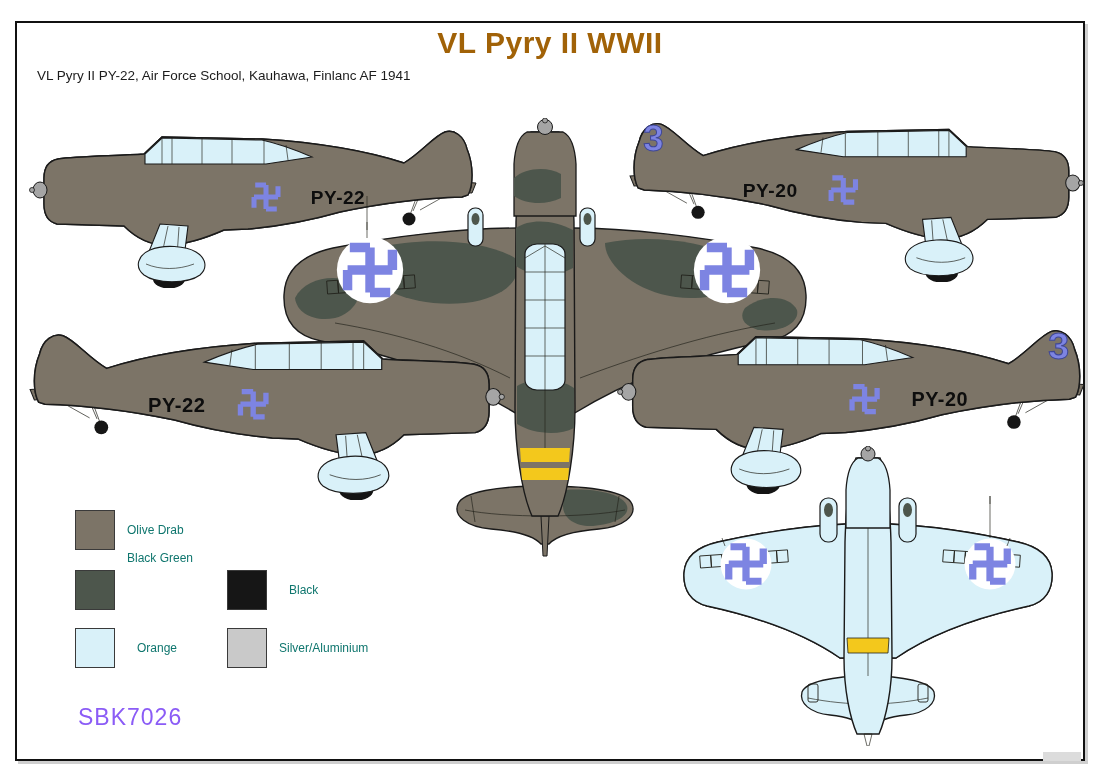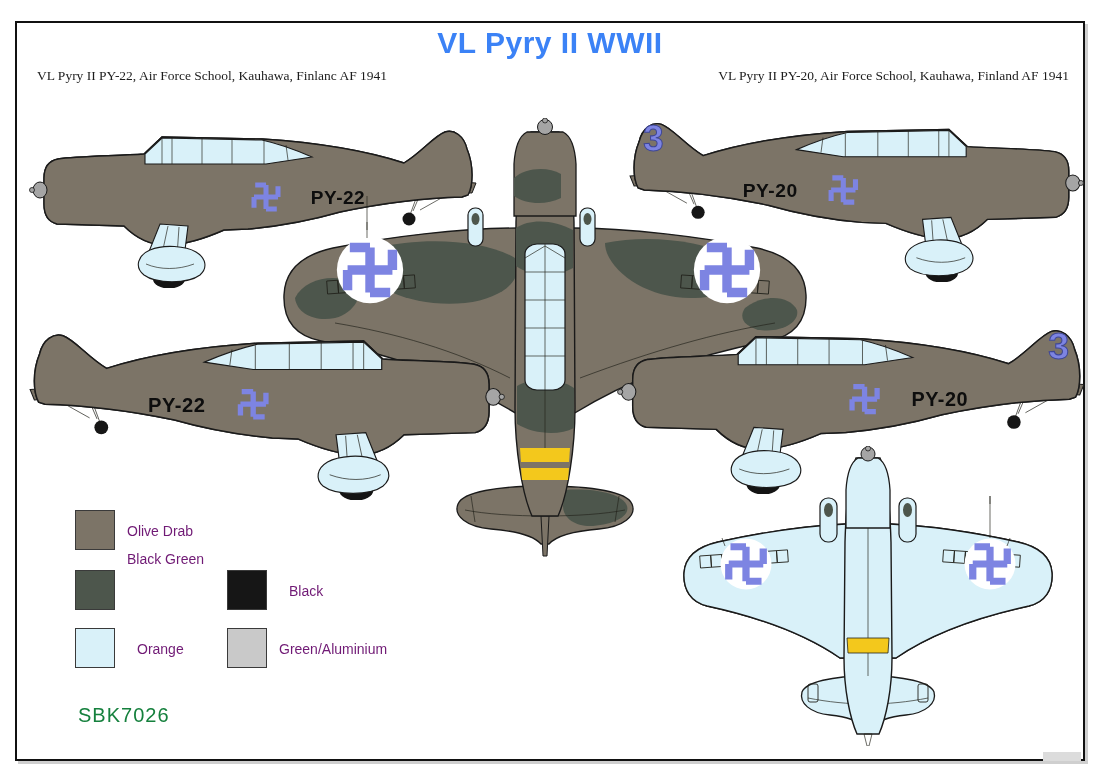--- a/index.html
+++ b/index.html
@@ -1,28 +1,28 @@
 <!DOCTYPE html>
 <html><head>
 <meta charset="utf-8">
 <style>
   html,body{margin:0;padding:0;background:#ffffff;}
   .canvas{position:relative;width:1100px;height:782px;background:#ffffff;overflow:hidden;
           font-family:"Liberation Sans", sans-serif;}
   .sheet{position:absolute;left:15px;top:21px;width:1066px;height:736px;
          border:2px solid #111;background:#fff;box-shadow:3px 3px 0 #cfcfcf;}
   .title{position:absolute;left:0;right:0;top:3px;text-align:center;
-         font-size:30px;font-weight:bold;color:#3b82f6;letter-spacing:.5px;}
-  .caption{position:absolute;font-size:13.5px;color:#1c1c1c;white-space:nowrap;font-family:Liberation Serif, serif;}
+         font-size:30px;font-weight:bold;color:#a16207;letter-spacing:.5px;}
+  .caption{position:absolute;font-size:13.5px;color:#1c1c1c;white-space:nowrap;}
   .cap-left{left:20px;top:45px;}
   .cap-right{right:14px;top:45px;}
   .plane{position:absolute;}
   .sw{position:absolute;width:40px;height:40px;border:1px solid #3a3a3a;box-sizing:border-box;}
-  .swlabel{position:absolute;font-size:14px;color:#701a75;white-space:nowrap;}
-  .code{position:absolute;left:61px;top:681px;font-size:20px;color:#15803d;letter-spacing:1px;}
+  .swlabel{position:absolute;font-size:12px;color:#0f766e;white-space:nowrap;}
+  .code{position:absolute;left:61px;top:681px;font-size:23px;color:#8b5cf6;letter-spacing:1px;}
   .watermark{position:absolute;left:1026px;top:729px;width:38px;height:9px;background:#dcdcdc;}
   svg text.reg{font-family:"Liberation Sans",sans-serif;font-weight:bold;font-size:19px;fill:#0d0d0d;letter-spacing:.5px;}
   svg text.tailnum{font-family:"Liberation Sans",sans-serif;font-weight:bold;font-size:36px;
        fill:#7d84e2;stroke:#3f4796;stroke-width:1px;}
   .ol{fill:#7c7467;} .bg{fill:#4d564c;} .lb{fill:#d9f1f9;} .yl{fill:#f3c81c;}
   .ln{stroke:#23231c;stroke-width:.8;fill:none;opacity:.85;}
 </style>
 </head>
 <body>
 
@@ -73,21 +73,20 @@
           <path d="M299,129 L301,158 M310,128 L316,156" class="ln"></path>
           <ellipse cx="309" cy="181" rx="16" ry="9.5" fill="#141414"></ellipse>
           <path d="M282,154 C272,160 270,170 278,177 C290,186 322,186 334,177 C344,169 340,157 328,152 C314,146 292,148 282,154 Z" class="lb" stroke="#1a1a1a" stroke-width="1.1"></path>
           <path d="M284,166 C300,172 318,172 332,166" class="ln"></path>
         </g>
       </defs>
     </svg>
 
     <div class="title">VL Pyry II WWII</div>
     <div class="caption cap-left">VL Pyry II PY-22, Air Force School, Kauhawa, Finlanc AF 1941</div>
-    <div class="caption cap-right">VL Pyry II PY-20, Air Force School, Kauhawa, Finland AF 1941</div>
 
     <svg class="plane" style="left:11px;top:75px" width="450" height="190" viewBox="0 0 450 190">
       <g transform="matrix(-1,0,0,1,450,0)">
           <use href="#af"></use>
         </g>
       <use href="#hak" transform="translate(238,99) scale(1.2)" stroke="#7d84e2" stroke-width="4.2" fill="none"></use>
       <text class="reg" x="310" y="106" text-anchor="middle">PY-22</text>
     </svg>
 
     <svg class="plane" style="left:611px;top:67px" width="457" height="192" viewBox="0 0 450 190" preserveAspectRatio="none">
@@ -240,19 +239,19 @@
     <div>
       <div class="sw" style="left: 58px; top: 487px; background: rgb(124, 116, 103);"></div>
       <div class="swlabel" style="left:110px;top:500px">Olive Drab</div>
       <div class="sw" style="left: 58px; top: 547px; background: rgb(77, 86, 76);"></div>
       <div class="swlabel" style="left:110px;top:528px">Black Green</div>
       <div class="sw" style="left: 210px; top: 547px; background: rgb(22, 22, 22);"></div>
       <div class="swlabel" style="left:272px;top:560px">Black</div>
       <div class="sw" style="left: 58px; top: 605px; background: rgb(217, 241, 249);"></div>
       <div class="swlabel" style="left:120px;top:618px">Orange</div>
       <div class="sw" style="left: 210px; top: 605px; background: rgb(201, 201, 201);"></div>
-      <div class="swlabel" style="left:262px;top:618px">Green/Aluminium</div>
+      <div class="swlabel" style="left:262px;top:618px">Silver/Aluminium</div>
     </div>
 
     <div class="code">SBK7026</div>
     <div class="watermark"></div>
   </div>
 </div>
 
 </body></html>

